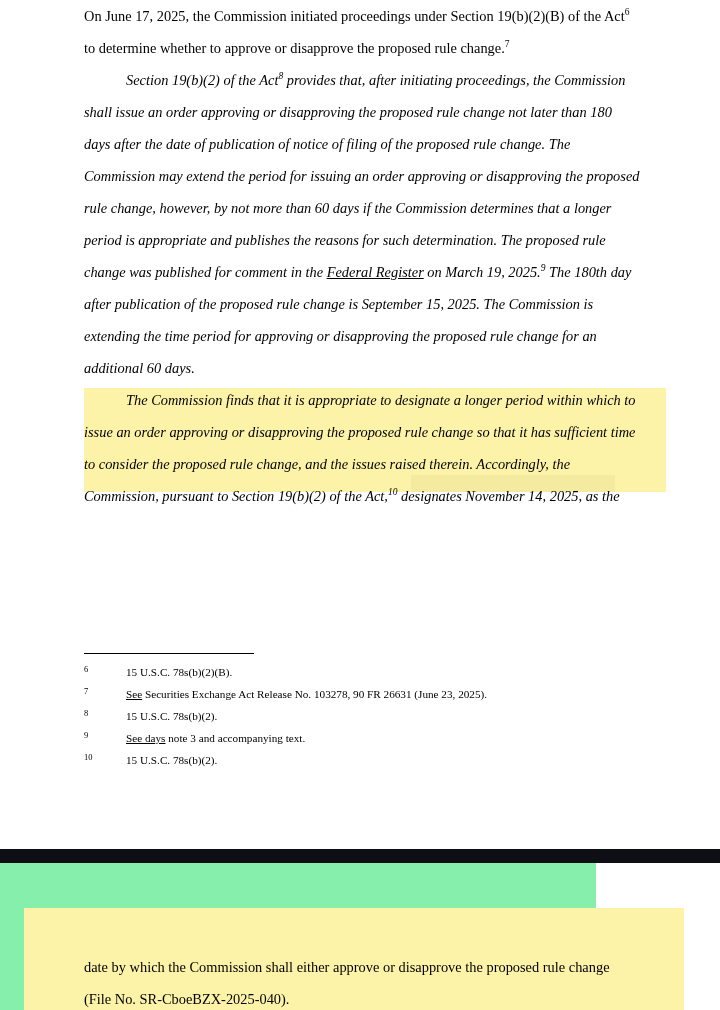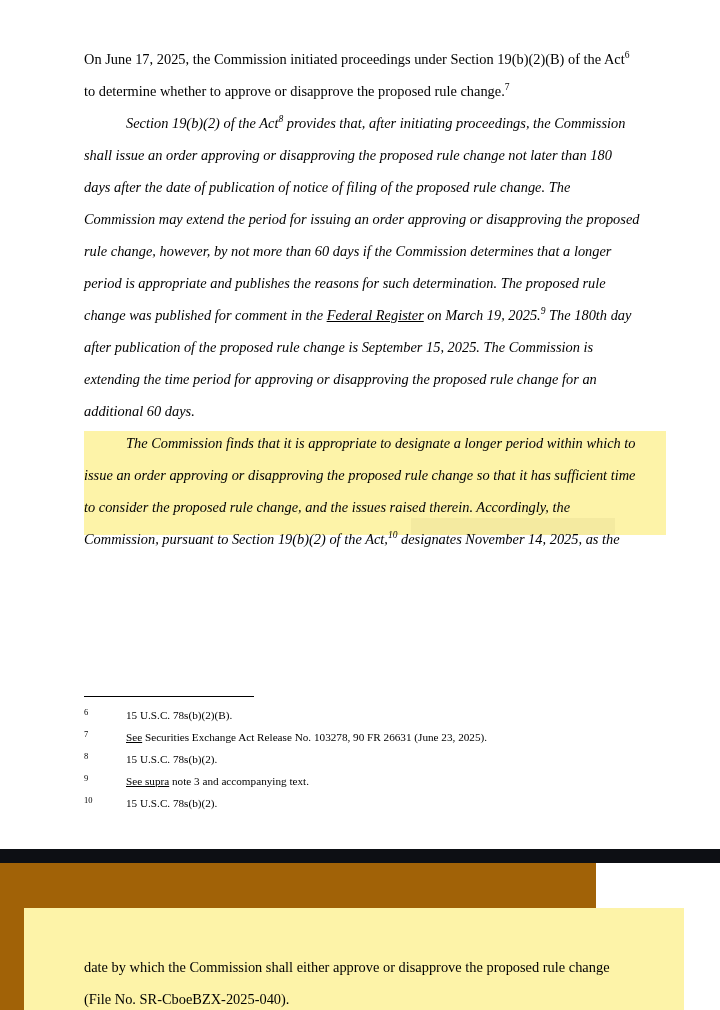--- a/index.html
+++ b/index.html
@@ -17,21 +17,20 @@
   }
   .page {
     position: relative;
     width: 720px;
     background: #ffffff;
   }
   .page-one {
     height: 849px;
     padding: 0;
     box-sizing: border-box;
-    margin-top: 43px;
   }
   .body-text {
     position: absolute;
     left: 84px;
     top: 0px;
     width: 556px;
     font-size: 14.4px;
     line-height: 32px;
   }
   .para {
@@ -98,21 +97,21 @@
     height: 14px;
     background: #0d0f14;
     z-index: 5;
   }
   .page-two {
     position: absolute;
     left: 0;
     top: 863px;
     width: 596px;
     height: 147px;
-    background: #a16207;
+    background: #86efac;
   }
   .hl-3 {
     position: absolute;
     left: 24px;
     top: 45px;
     width: 660px;
     height: 102px;
     background: #fdf3a8;
     z-index: 0;
   }
@@ -139,21 +138,21 @@
     <p class="para indent">Section 19(b)(2) of the Act<sup>8</sup> provides that, after initiating proceedings, the Commission shall issue an order approving or disapproving the proposed rule change not later than 180 days after the date of publication of notice of filing of the proposed rule change. The Commission may extend the period for issuing an order approving or disapproving the proposed rule change, however, by not more than 60 days if the Commission determines that a longer period is appropriate and publishes the reasons for such determination. The proposed rule change was published for comment in the <span class="u">Federal Register</span> on March 19, 2025.<sup>9</sup> The 180th day after publication of the proposed rule change is September 15, 2025. The Commission is extending the time period for approving or disapproving the proposed rule change for an additional 60 days.</p>
     <p class="para indent">The Commission finds that it is appropriate to designate a longer period within which to issue an order approving or disapproving the proposed rule change so that it has sufficient time to consider the proposed rule change, and the issues raised therein. Accordingly, the Commission, pursuant to Section 19(b)(2) of the Act,<sup>10</sup> designates November 14, 2025, as the</p>
   </div>
 
   <div class="footnote-rule"></div>
 
   <div class="footnotes">
     <div class="fn"><span class="fn-num">6</span>15 U.S.C. 78s(b)(2)(B).</div>
     <div class="fn"><span class="fn-num">7</span><span class="u">See</span> Securities Exchange Act Release No. 103278, 90 FR 26631 (June 23, 2025).</div>
     <div class="fn"><span class="fn-num">8</span>15 U.S.C. 78s(b)(2).</div>
-    <div class="fn"><span class="fn-num">9</span><span class="u">See supra</span> note 3 and accompanying text.</div>
+    <div class="fn"><span class="fn-num">9</span><span class="u">See days</span> note 3 and accompanying text.</div>
     <div class="fn"><span class="fn-num">10</span>15 U.S.C. 78s(b)(2).</div>
   </div>
 </div>
 
 <div class="page-gap"></div>
 
 <div class="page page-two">
   <div class="hl-3"></div>
   <div class="page-two-text">
     <p class="para">date by which the Commission shall either approve or disapprove the proposed rule change (File No. SR-CboeBZX-2025-040).</p>

